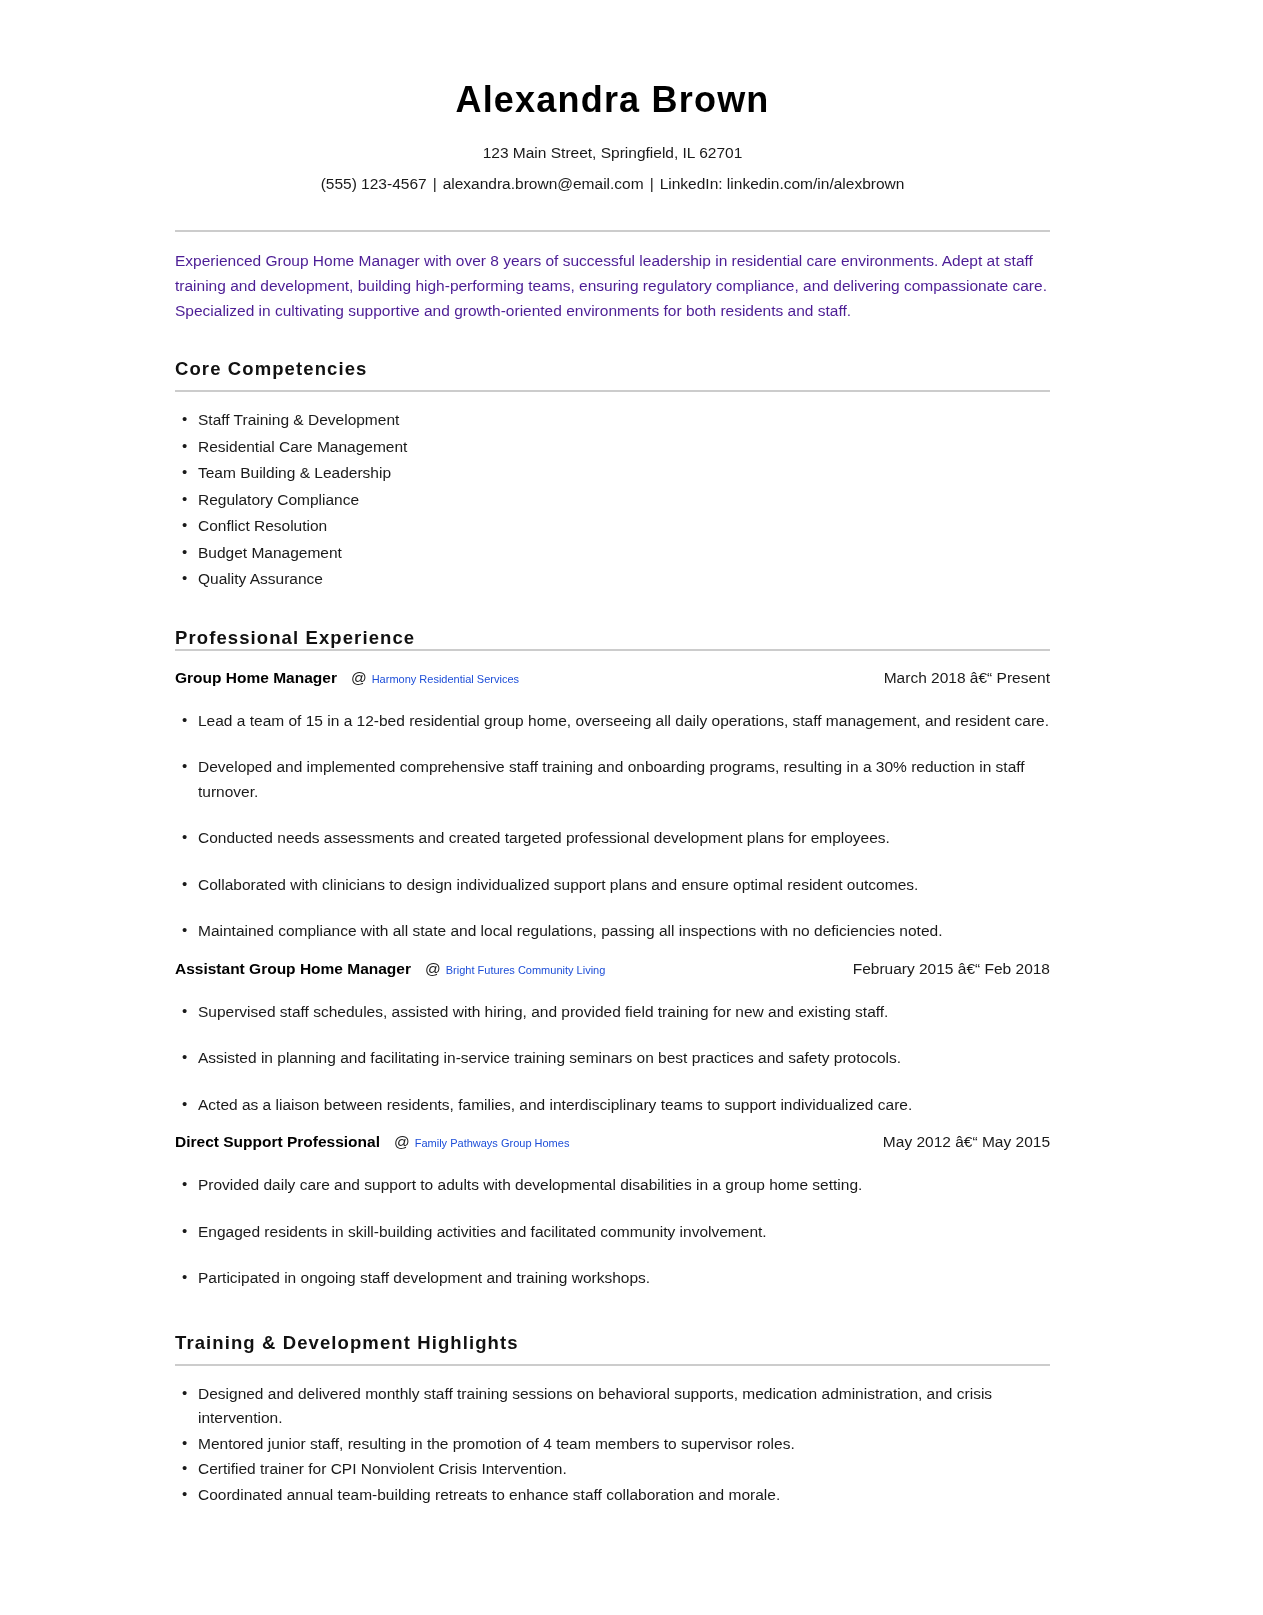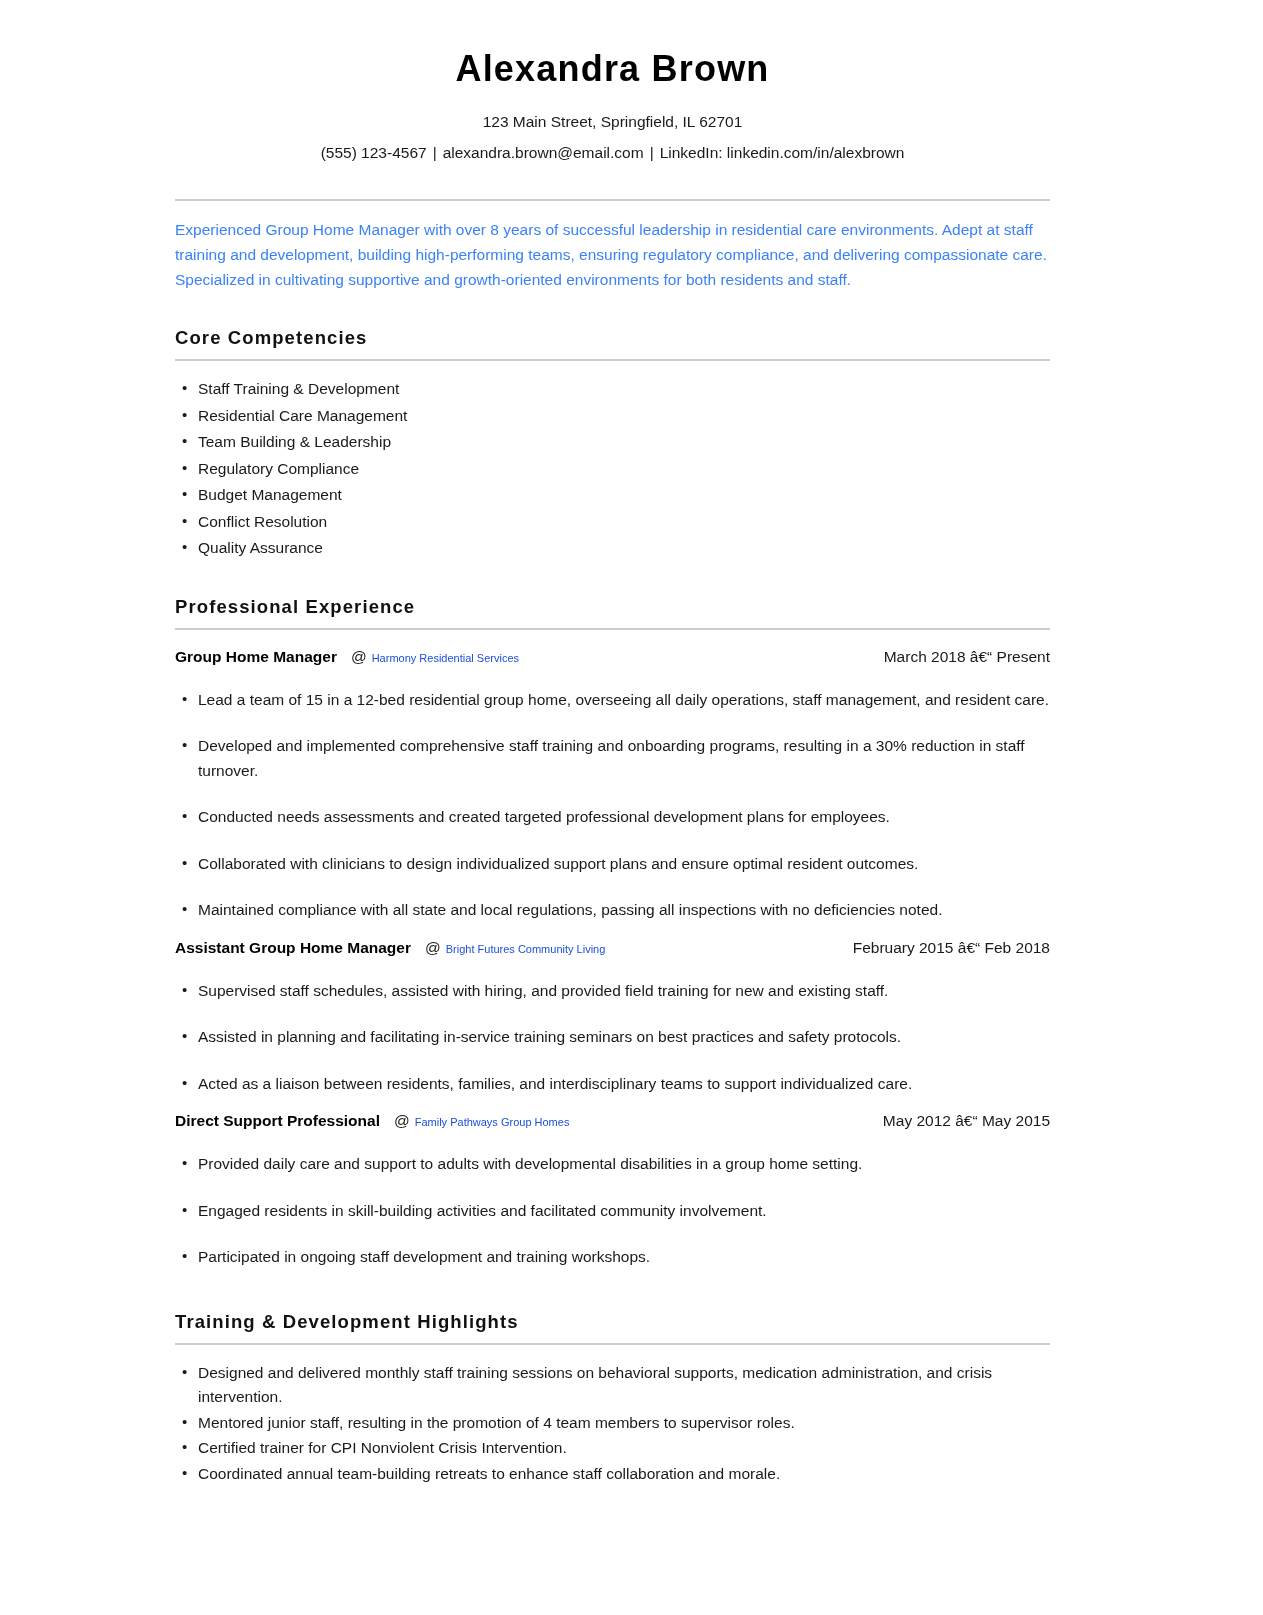--- a/index.html
+++ b/index.html
@@ -24,20 +24,21 @@
     position: absolute;
     left: 175px;
     top: 0;
     width: 875px;
   }
 
   
   .resume-header {
     text-align: center;
     padding-top: 48px;
+    margin-top: 31px;
   }
   .full-name {
     font-size: 36px;
     font-weight: bold;
     letter-spacing: 1.2px;
     line-height: 1.16;
     margin: 0 0 20px 0;
     color: #000;
   }
   .contact-line {
@@ -68,21 +69,21 @@
   .section-rule {
     height: 2px;
     background: #cccccc;
     width: 100%;
     margin-bottom: 16px;
   }
 
   .summary-text {
     font-size: 15.5px;
     line-height: 1.62;
-    color: #3b82f6;
+    color: #4c1d95;
     margin: 0;
     text-align: left;
   }
 
   
   ul.bullets {
     list-style: none;
     margin: 0;
     padding: 0;
   }
@@ -148,21 +149,21 @@
     color: #1a1a1a;
     white-space: nowrap;
     flex: 0 0 auto;
     text-align: right;
   }
   .job .bullets > li {
     margin-bottom: 0;
     margin-top: 22px;
   }
 
-  .section-experience .section-heading { margin-bottom: 10px; }
+  .section-experience .section-heading { margin-bottom: 0; }
   .section-experience .section-rule { margin-bottom: 18px; }
 
   .section-training { margin-top: 40px; }
 </style>
 </head>
 <body>
 
 <div class="page">
   <div class="content">
 
@@ -182,22 +183,22 @@
     </div>
 
     <div class="section section-competencies">
       <h2 class="section-heading">Core Competencies</h2>
       <div class="section-rule"></div>
       <ul class="bullets competencies">
         <li>Staff Training &amp; Development</li>
         <li>Residential Care Management</li>
         <li>Team Building &amp; Leadership</li>
         <li>Regulatory Compliance</li>
+        <li>Conflict Resolution</li>
         <li>Budget Management</li>
-        <li>Conflict Resolution</li>
         <li>Quality Assurance</li>
       </ul>
     </div>
 
     <div class="section section-experience">
       <h2 class="section-heading">Professional Experience</h2>
       <div class="section-rule"></div>
 
       <div class="job">
         <div class="job-header">

